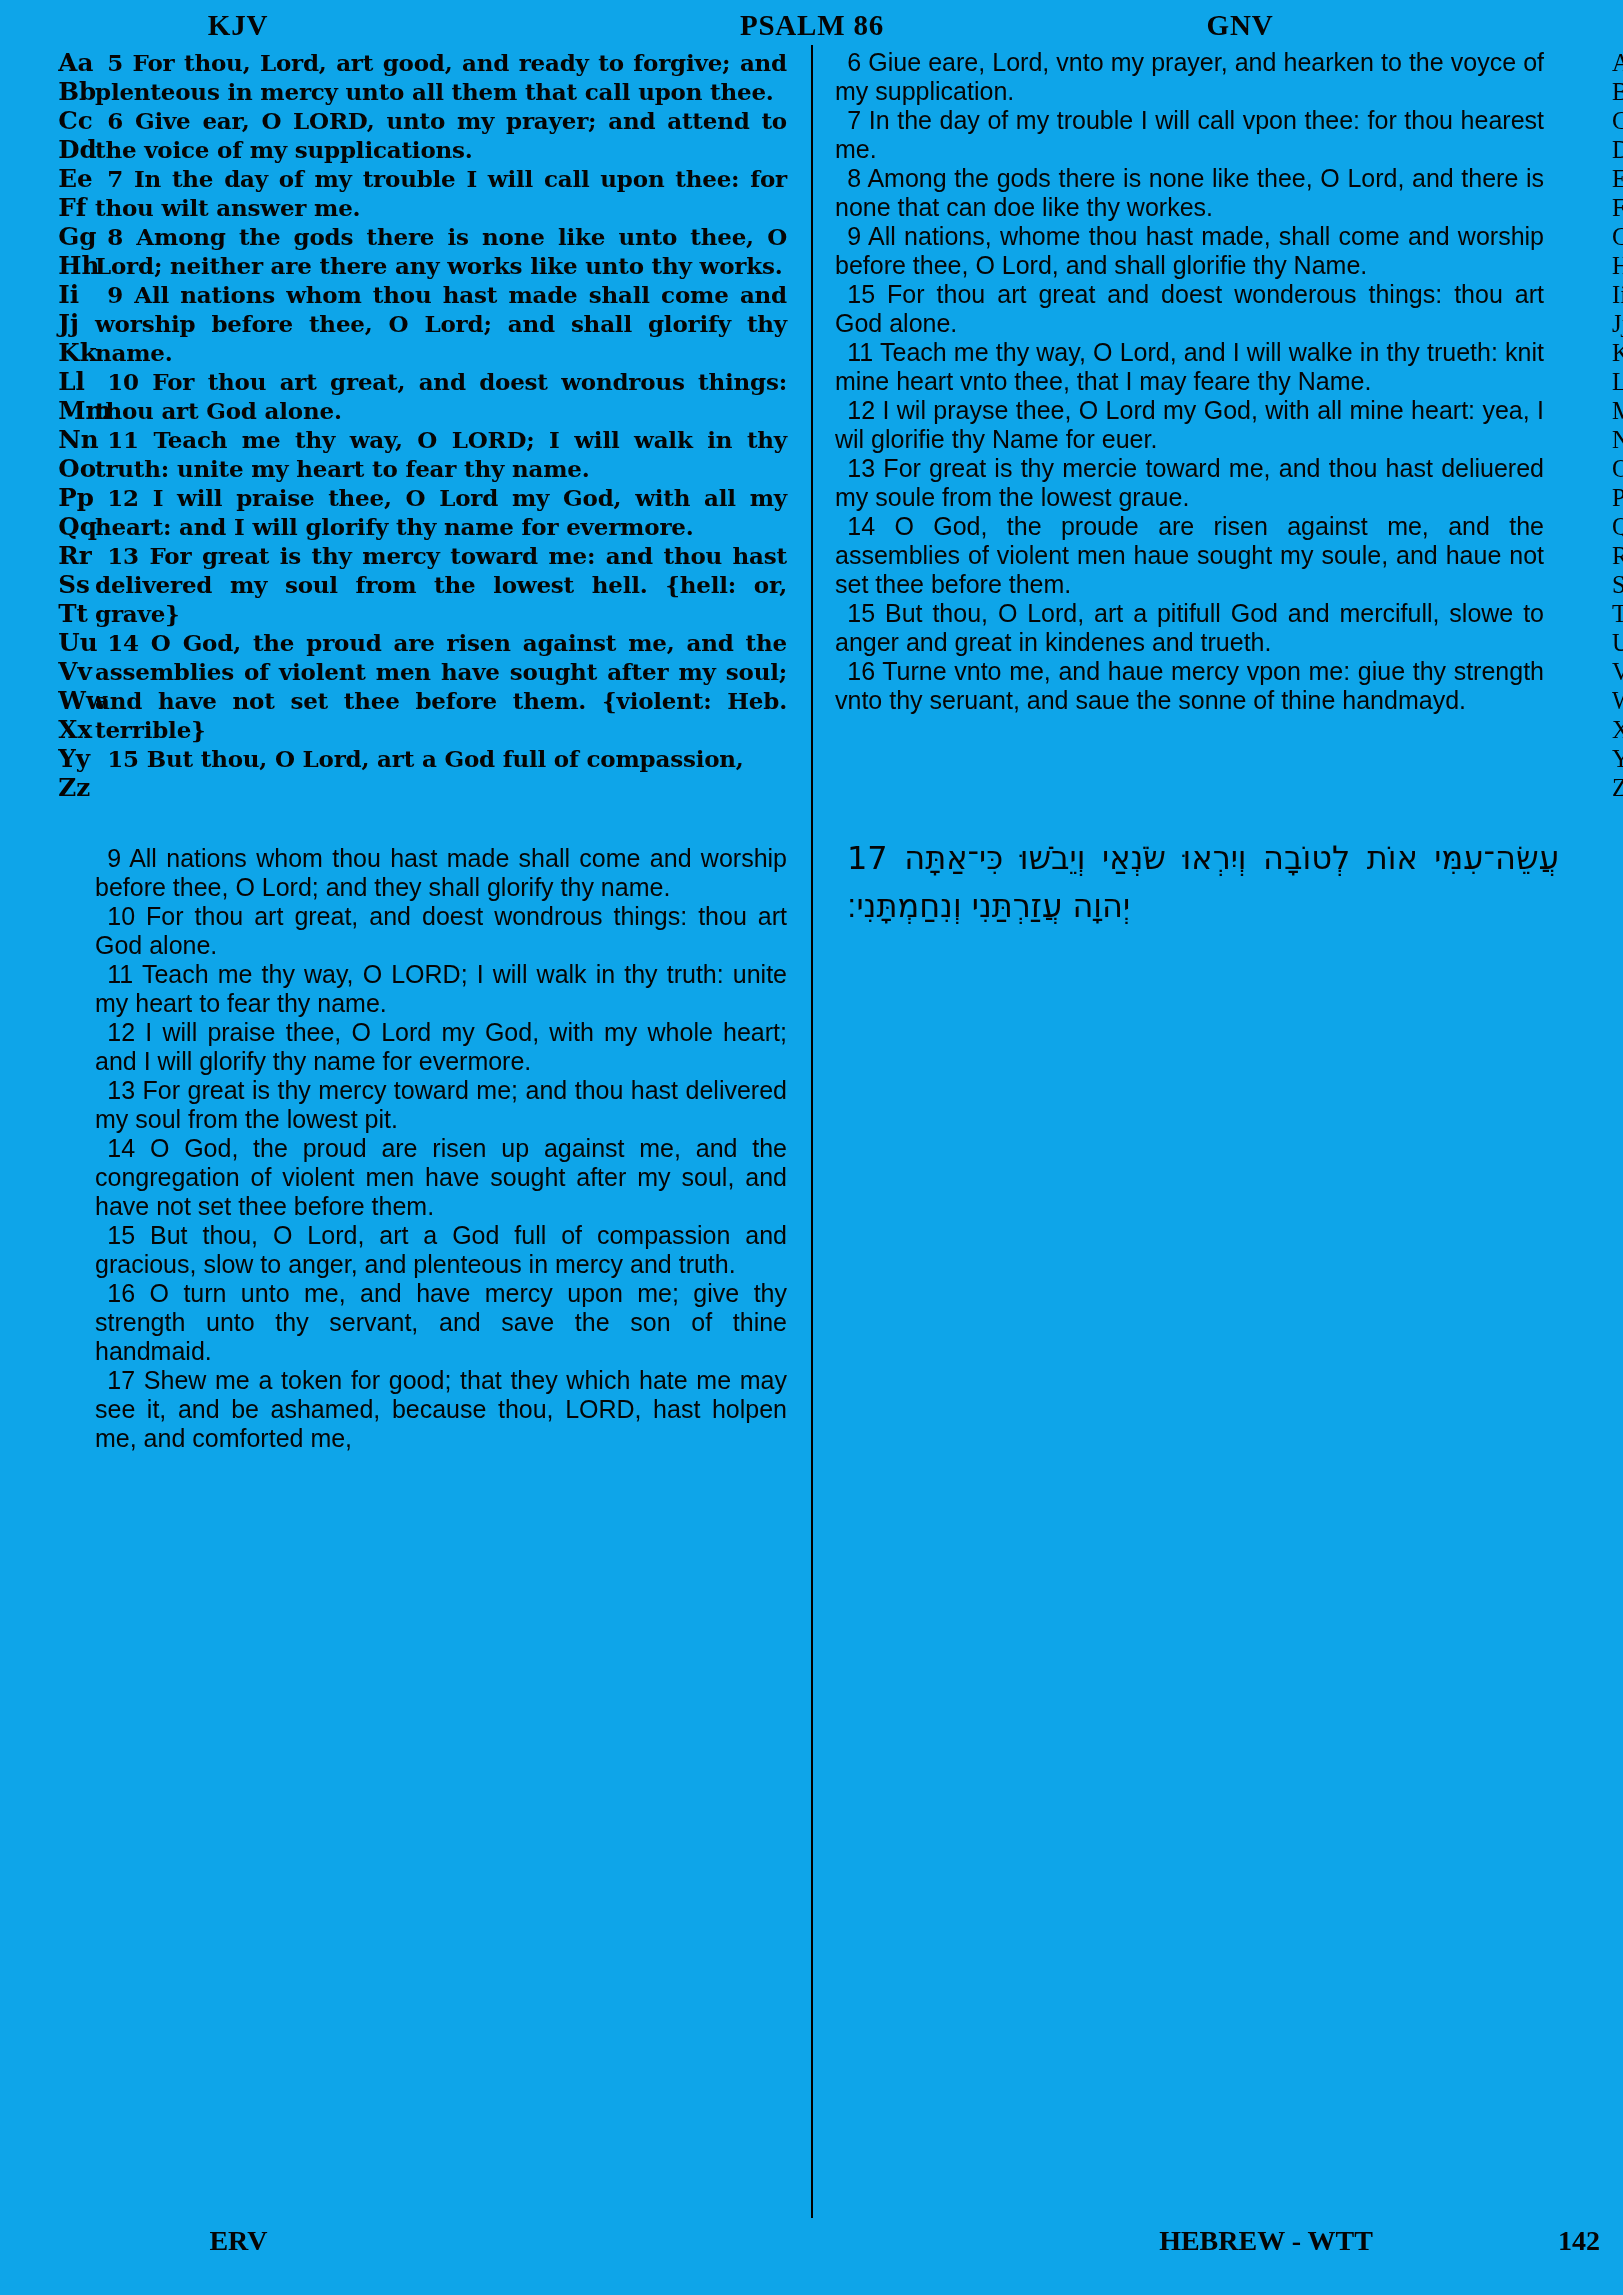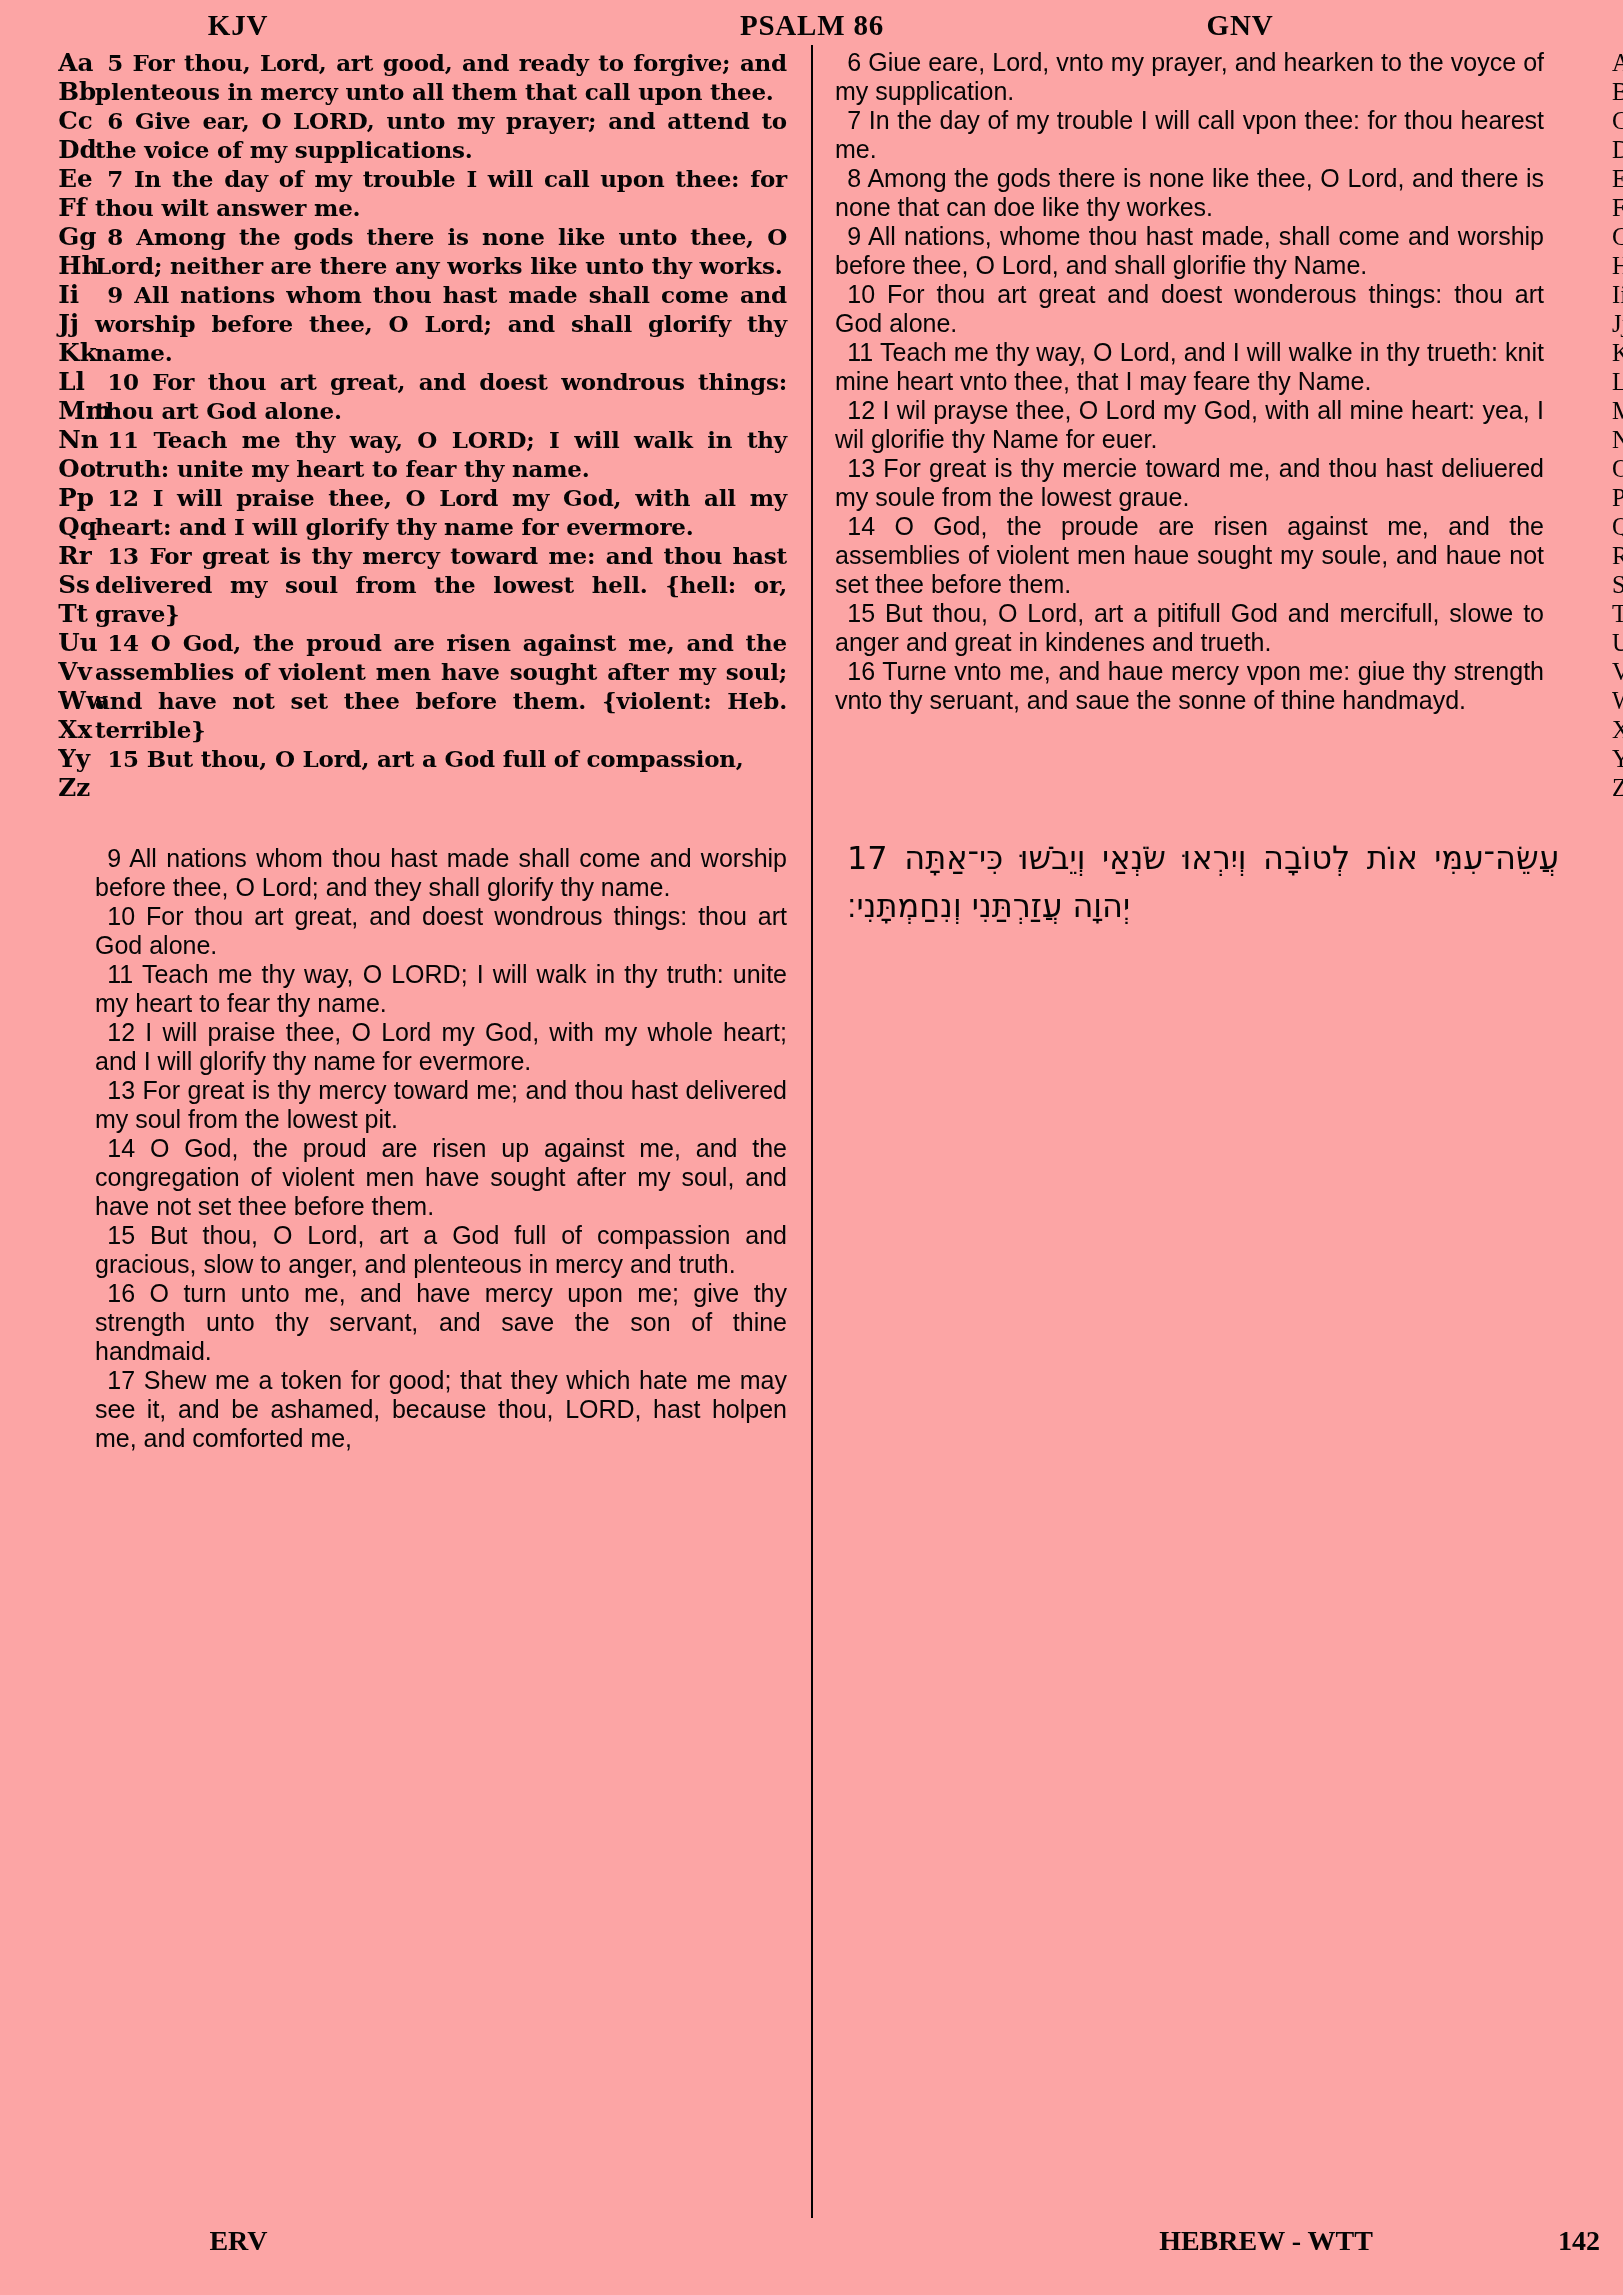--- a/index.html
+++ b/index.html
@@ -3,21 +3,21 @@
 <meta charset="utf-8">
 <style>
   * { margin: 0; padding: 0; box-sizing: border-box; }
   html, body { background: #ffffff; }
   body { font-family: "Liberation Serif", serif; color: #050505; }
 
   .page {
     position: relative;
     width: 1624px;
     height: 2295px;
-    background: #fca5a5;
+    background: #0ea5e9;
     overflow: hidden;
   }
 
   
   .hdr {
     position: absolute;
     top: 9.2px;
     font-size: 29px;
     font-weight: bold;
     text-align: center;
@@ -200,21 +200,21 @@
   <div class="text-col gnv-col">
 
       <p class="verse">6 Giue eare, Lord, vnto my prayer, and hearken to the voyce of my supplication.</p>
 
       <p class="verse">7 In the day of my trouble I will call vpon thee: for thou hearest me.</p>
 
       <p class="verse">8 Among the gods there is none like thee, O Lord, and there is none that can doe like thy workes.</p>
 
       <p class="verse">9 All nations, whome thou hast made, shall come and worship before thee, O Lord, and shall glorifie thy Name.</p>
 
-      <p class="verse">10 For thou art great and doest wonderous things: thou art God alone.</p>
+      <p class="verse">15 For thou art great and doest wonderous things: thou art God alone.</p>
 
       <p class="verse">11 Teach me thy way, O Lord, and I will walke in thy trueth: knit mine heart vnto thee, that I may feare thy Name.</p>
 
       <p class="verse">12 I wil prayse thee, O Lord my God, with all mine heart: yea, I wil glorifie thy Name for euer.</p>
 
       <p class="verse">13 For great is thy mercie toward me, and thou hast deliuered my soule from the lowest graue.</p>
 
       <p class="verse">14 O God, the proude are risen against me, and the assemblies of violent men haue sought my soule, and haue not set thee before them.</p>
 
       <p class="verse">15 But thou, O Lord, art a pitifull God and mercifull, slowe to anger and great in kindenes and trueth.</p>

